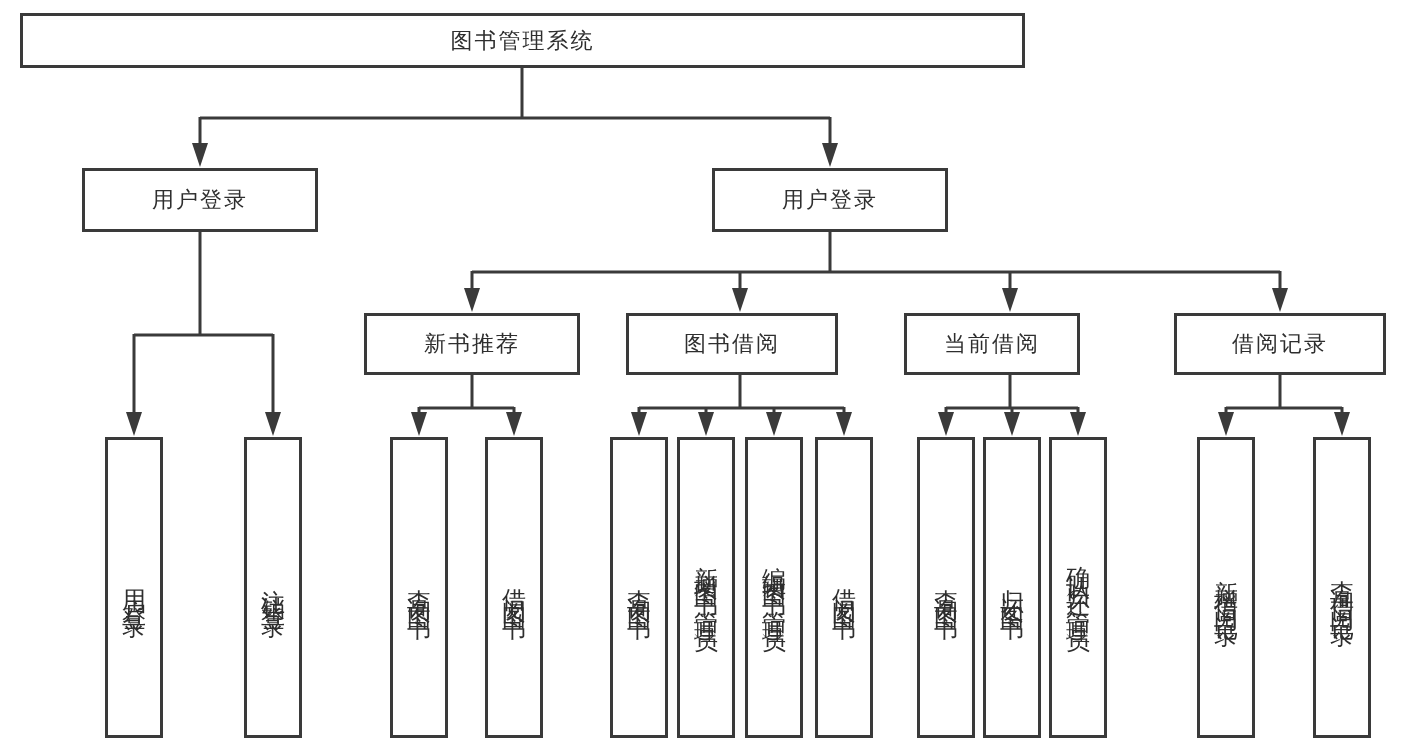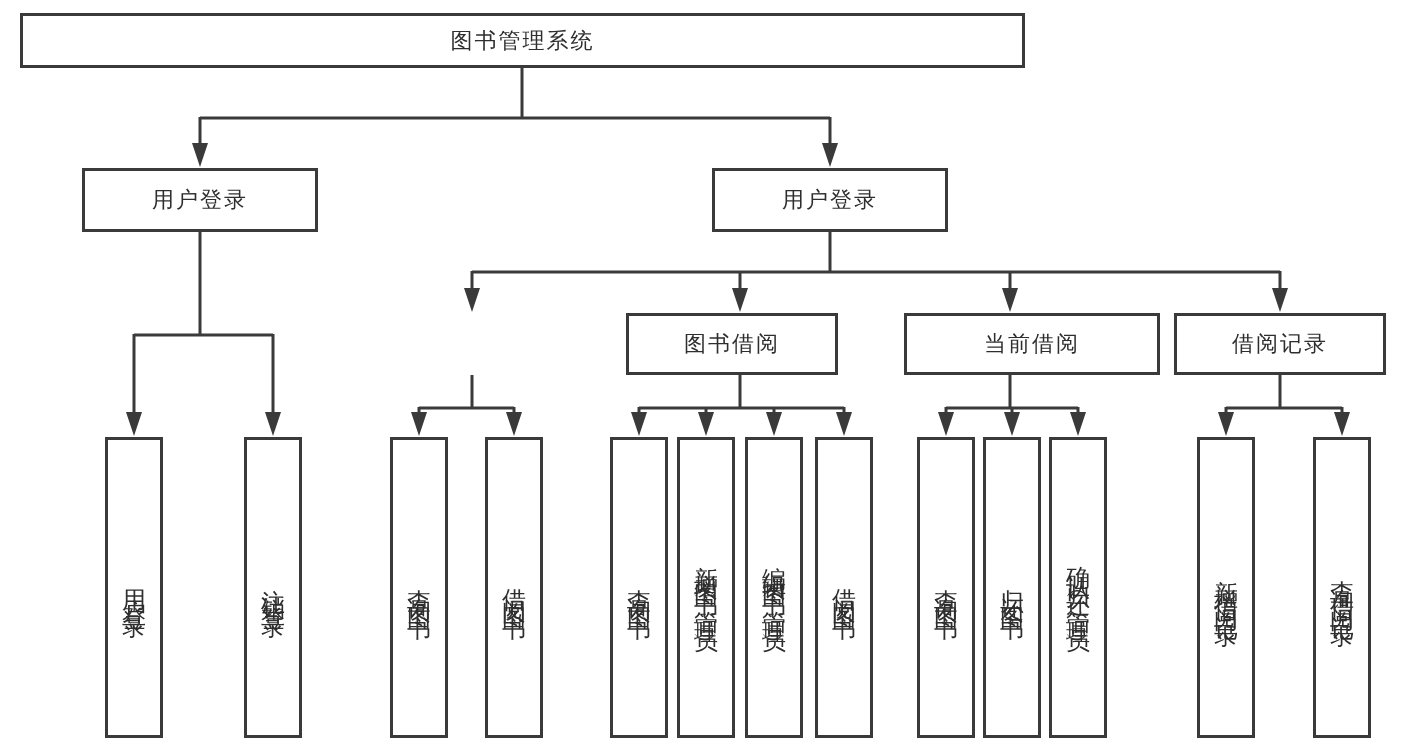--- a/index.html
+++ b/index.html
@@ -80,24 +80,27 @@
     <span>图书管理系统</span>
   </div>
 
   <div class="hbox" style="left:82px;top:168px;width:236px;height:64px">
     <span>用户登录</span>
   </div>
   <div class="hbox" style="left:712px;top:168px;width:236px;height:64px">
     <span>用户登录</span>
   </div>
 
+  <div class="hbox" style="left:364px;top:313px;width:216px;height:62px">
+    <span>新书推荐</span>
+  </div>
   <div class="hbox" style="left:626px;top:313px;width:212px;height:62px">
     <span>图书借阅</span>
   </div>
-  <div class="hbox" style="left:904px;top:313px;width:256px;height:62px">
+  <div class="hbox" style="left:904px;top:313px;width:176px;height:62px">
     <span>当前借阅</span>
   </div>
   <div class="hbox" style="left:1174px;top:313px;width:212px;height:62px">
     <span>借阅记录</span>
   </div>
 
   <div class="leaf" style="left:105px">
     <span>用户登录</span>
   </div>
   <div class="leaf" style="left:244px">

